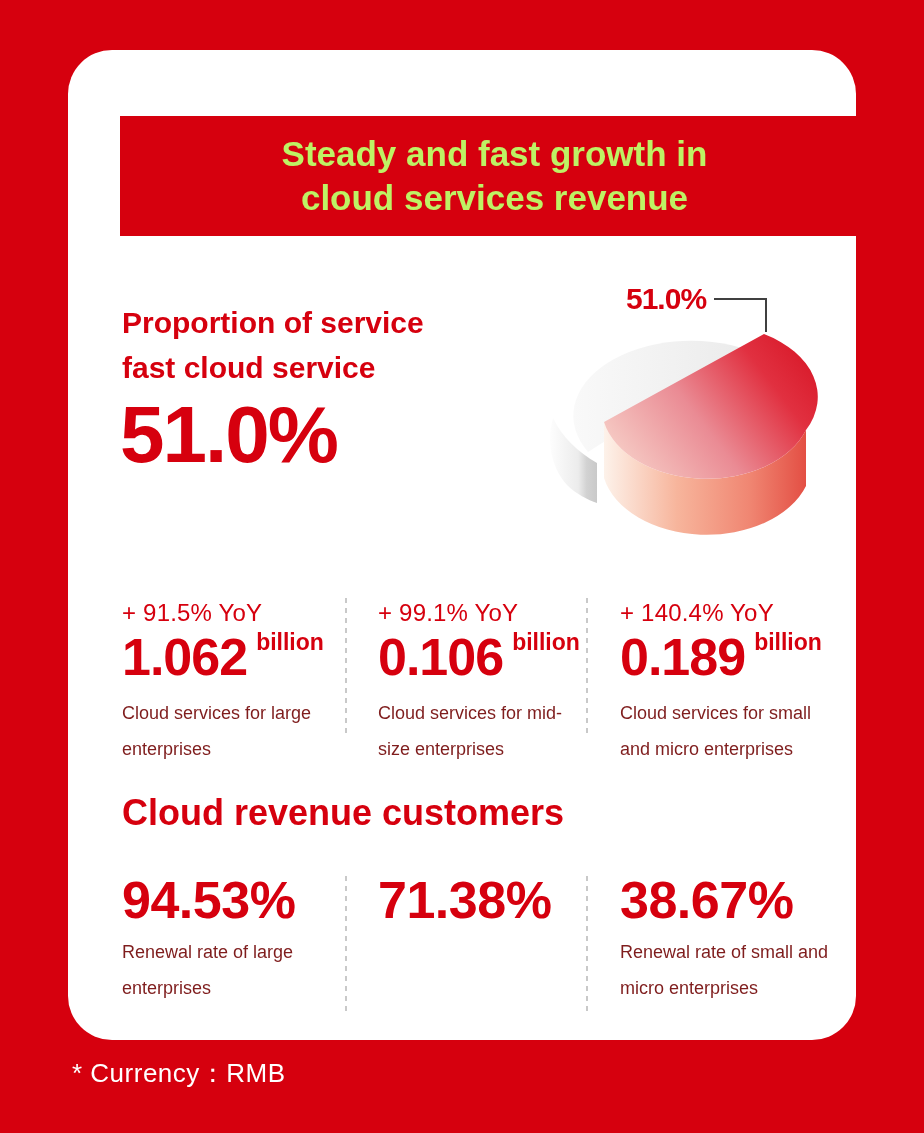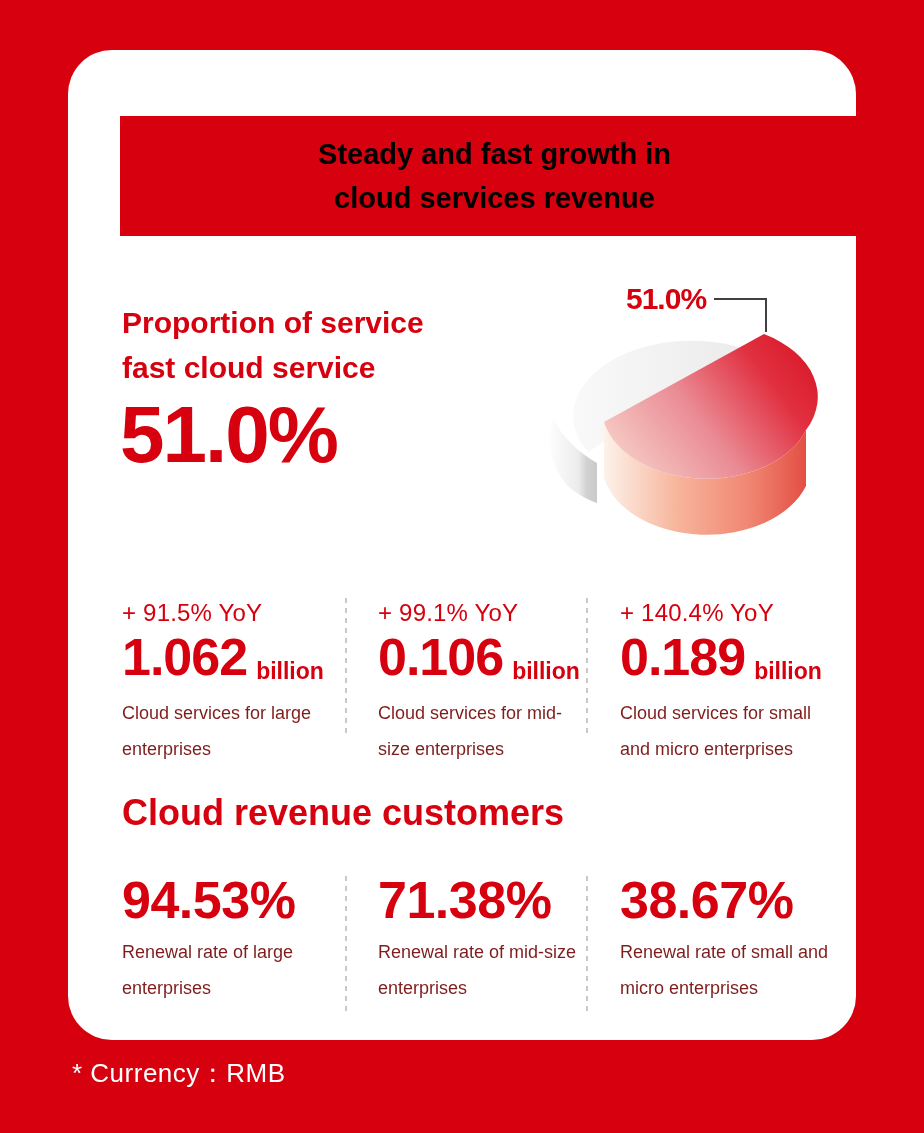--- a/index.html
+++ b/index.html
@@ -7,42 +7,42 @@
     width:924px;height:1133px;position:relative;overflow:hidden;
     background:#d6000e;
     font-family:"Liberation Sans","DejaVu Sans",sans-serif;
   }
   .card{
     position:absolute;left:68px;top:50px;width:788px;height:990px;
     background:#ffffff;border-radius:44px;
   }
   .banner{
     position:absolute;left:52px;top:66px;width:749px;height:120px;
-    background:#d6000e;color:#000000;text-align:center;
-    font-weight:bold;font-size:29px;line-height:44px;
+    background:#d6000e;color:#bef264;text-align:center;
+    font-weight:bold;font-size:35px;line-height:44px;
     display:flex;flex-direction:column;justify-content:center;
   }
   .intro-heading{
     position:absolute;left:54px;top:250px;width:420px;
     color:#d6000e;font-weight:bold;font-size:30px;line-height:45px;
   }
   .intro-value{
     position:absolute;left:52px;top:342px;
     color:#d6000e;font-weight:bold;font-size:80px;letter-spacing:-2px;line-height:86px;
   }
   .pie-wrap{position:absolute;left:477px;top:230px;width:285px;height:280px;}
   .pie-callout{
     position:absolute;left:558px;top:232px;
     color:#d6000e;font-weight:bold;font-size:30px;letter-spacing:-1px;
   }
   .stats-row .col{position:absolute;width:212px;}
   .col.c1{left:54px;} .col.c2{left:310px;} .col.c3{left:552px;}
   .row1 .col{top:548px;}
   .yoy{color:#d6000e;font-size:24px;line-height:30px;letter-spacing:0.2px;}
-  .big-number{display:flex;align-items:flex-end;gap:9px;margin-top:1px;}
+  .big-number{display:flex;align-items:flex-start;gap:9px;margin-top:1px;}
   .big-number .val{color:#d6000e;font-weight:bold;font-size:52px;line-height:56px;letter-spacing:-1px;}
   .big-number .unit{color:#d6000e;font-weight:bold;font-size:23px;}
   .caption{color:#7f1d1d;font-size:18px;line-height:36px;margin-top:10px;}
   .vdash{
     position:absolute;width:2px;
     background:repeating-linear-gradient(to bottom,#c9c9c9 0 5px,transparent 5px 10px);
   }
   .vdash.r1{top:548px;height:140px;}
   .vdash.r2{top:826px;height:140px;}
   .vdash.d1{left:277px;} .vdash.d2{left:518px;}
@@ -146,21 +146,20 @@
 
   <div class="customers-heading">Cloud revenue customers</div>
 
   <div class="stats-row row2">
     <div class="col c1">
       <div class="pct">94.53%</div>
       <div class="caption">Renewal rate of large enterprises</div>
     </div>
     <div class="col c2">
       <div class="pct">71.38%</div>
-      <div class="caption">Renewal rate of mid-size enterprises</div>
     </div>
     <div class="col c3">
       <div class="pct">38.67%</div>
       <div class="caption">Renewal rate of small and micro enterprises</div>
     </div>
   </div>
   <div class="vdash r2 d1"></div>
   <div class="vdash r2 d2"></div>
 
 </div>

